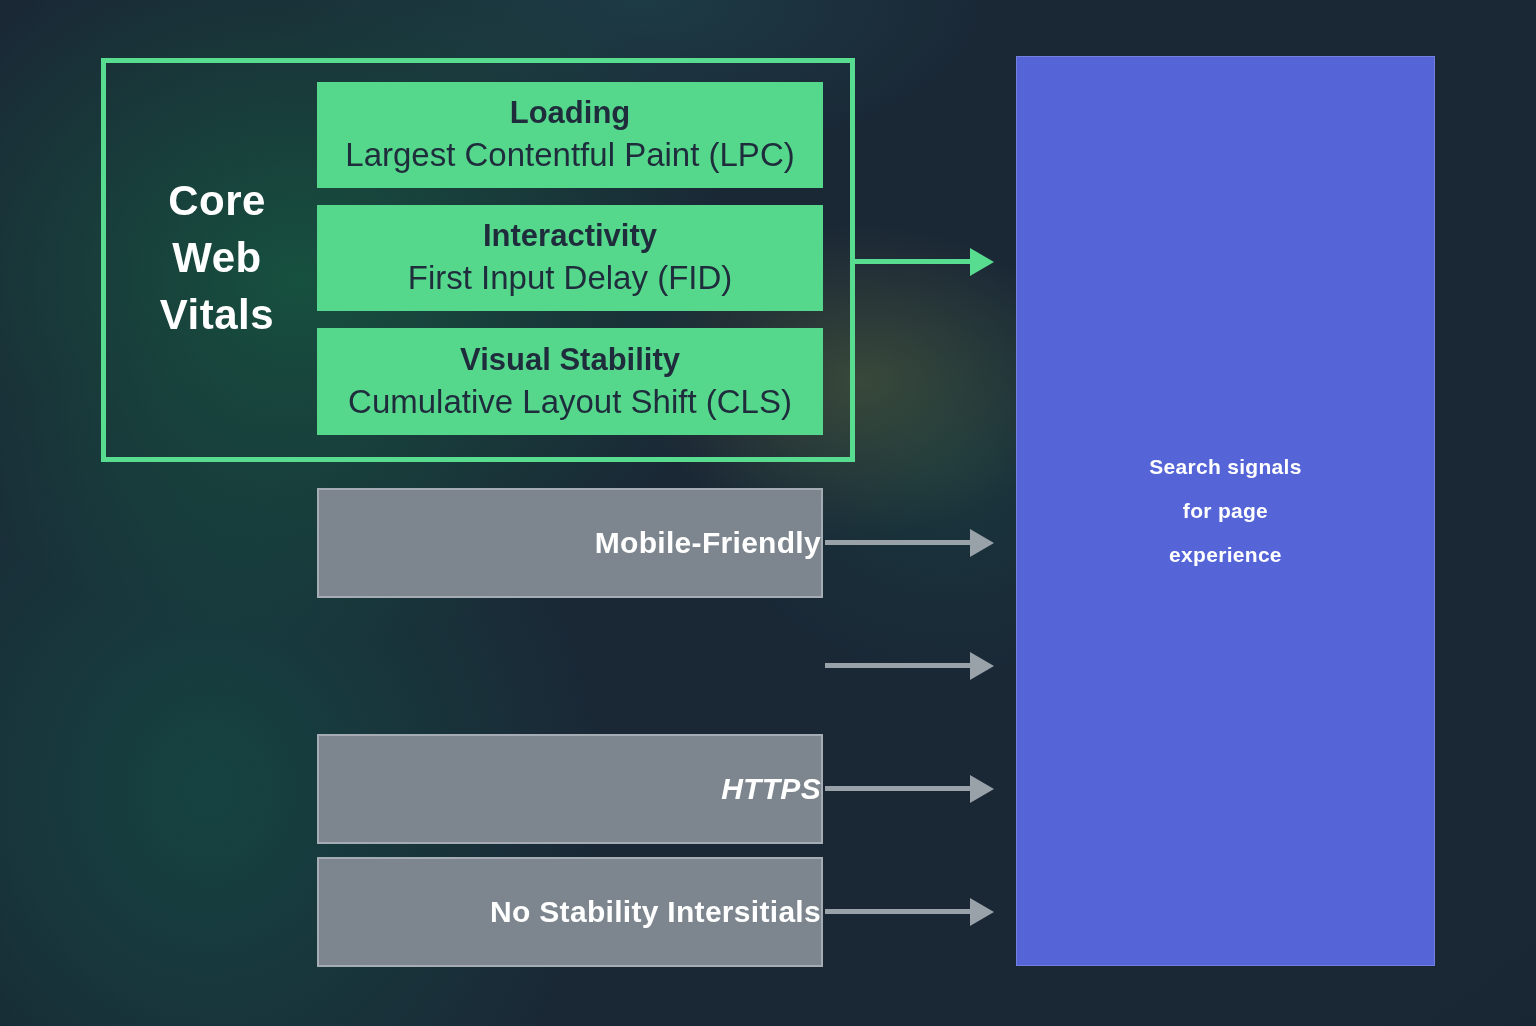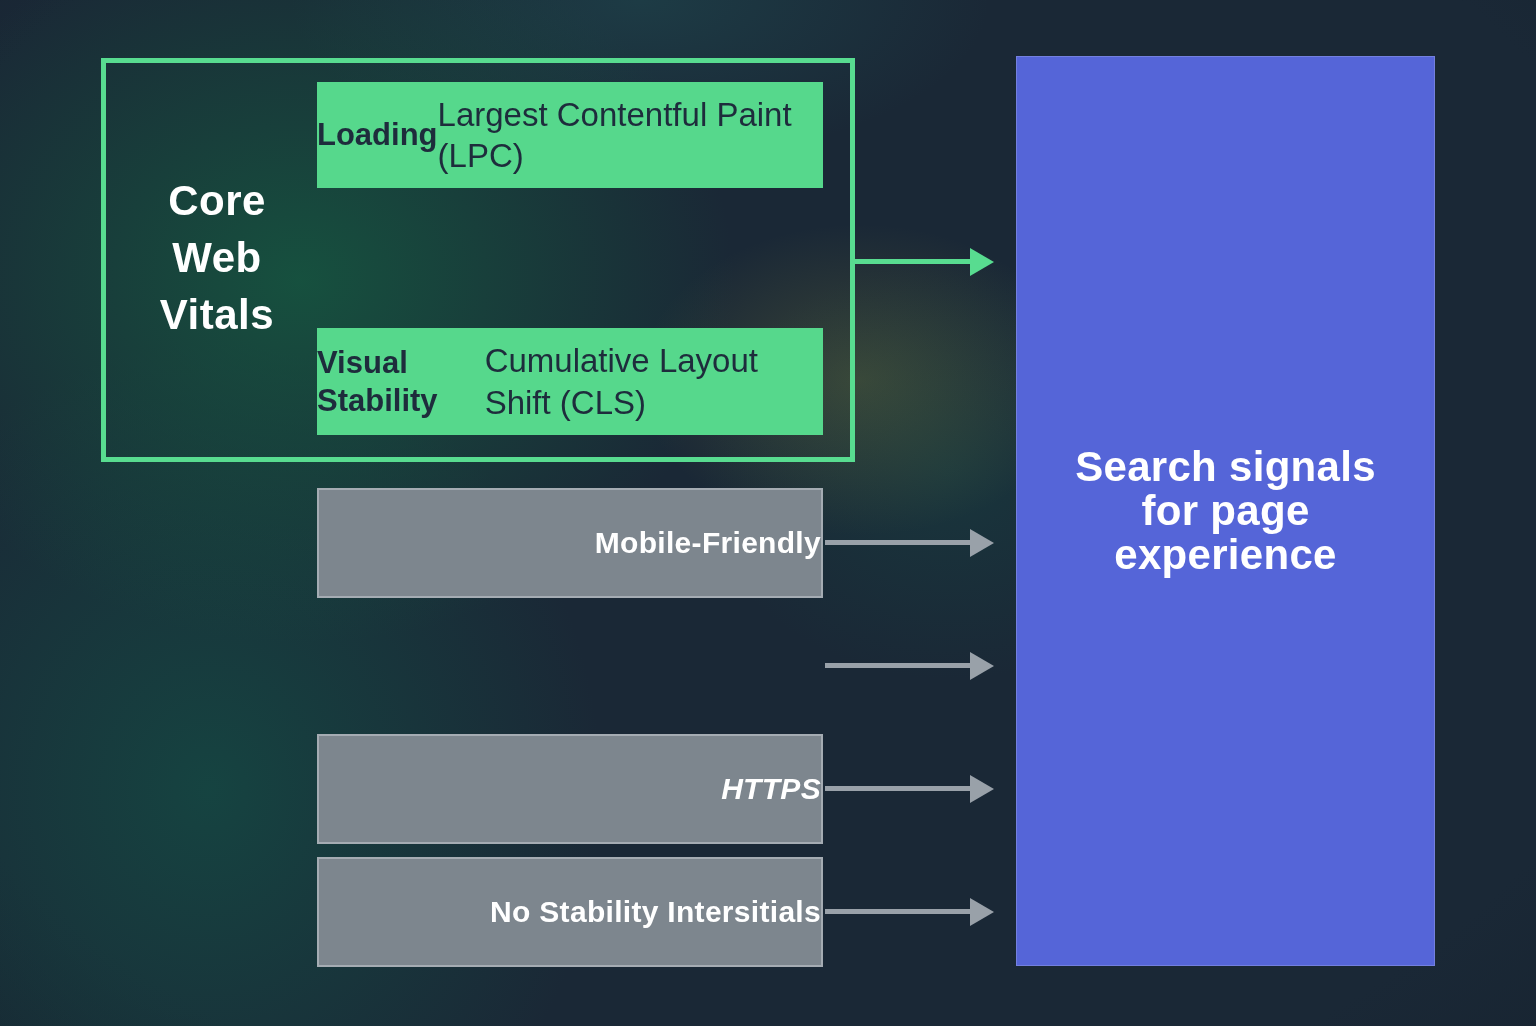--- a/index.html
+++ b/index.html
@@ -27,21 +27,21 @@
   }
   .cwv-label {
     position: absolute; left: 142px; top: 172px; width: 150px;
     color: #ffffff; font-size: 42px; font-weight: 700; line-height: 57px;
     text-align: center; letter-spacing: 0.5px;
   }
 
   .metric {
     position: absolute; left: 317px; width: 506px; height: 106px;
     background: #56d88c;
-    display: flex; align-items: center; justify-content: center;
+    display: flex; flex-direction: column; align-items: center; justify-content: center;
     row-gap: 3px;
   }
   .metric-title { font-size: 31px; font-weight: 700; color: #1e2c3c; line-height: 1.2; }
   .metric-sub   { font-size: 33px; font-weight: 400; color: #1e2c3c; line-height: 1.25; }
   #metric-0 { top: 82px; }
   #metric-1 { top: 205px; }
   #metric-2 { top: 328px; height: 107px; }
 
   .signal {
     position: absolute; left: 317px; width: 506px; height: 110px;
@@ -65,38 +65,42 @@
   #arrow-s1 .arrow-shaft { top: 663px; }  #arrow-s1 .arrow-head { top: 652px; }
   #arrow-s2 .arrow-shaft { top: 786px; }  #arrow-s2 .arrow-head { top: 775px; }
   #arrow-s3 .arrow-shaft { top: 909px; }  #arrow-s3 .arrow-head { top: 898px; }
 
   .output-panel {
     position: absolute; left: 1016px; top: 56px; width: 419px; height: 910px;
     background: #5565d8; border: 1px solid rgba(255,255,255,0.18);
     display: flex; align-items: center; justify-content: center;
   }
   .output-label {
-    color: #ffffff; font-size: 42px; font-weight: 700; line-height: 44px;
+    color: #ffffff; font-size: 21px; font-weight: 700; line-height: 44px;
     text-align: center; white-space: pre-line; letter-spacing: 0.3px;
   }
 </style>
 </head>
 <body>
 
 <div class="canvas">
 
   <div class="cwv-group"></div>
 
   <div class="cwv-label">Core Web Vitals</div>
 
   <div class="metric" id="metric-0">
     <div class="metric-title">Loading</div>
     <div class="metric-sub">Largest Contentful Paint (LPC)</div>
   </div>
 
+  <div class="metric" id="metric-1">
+    <div class="metric-title">Interactivity</div>
+    <div class="metric-sub">First Input Delay (FID)</div>
+  </div>
 
   <div class="metric" id="metric-2">
     <div class="metric-title">Visual Stability</div>
     <div class="metric-sub">Cumulative Layout Shift (CLS)</div>
   </div>
 
   <div class="arrow-green">
     <div class="arrow-shaft"></div>
     <div class="arrow-head"></div>
   </div>

